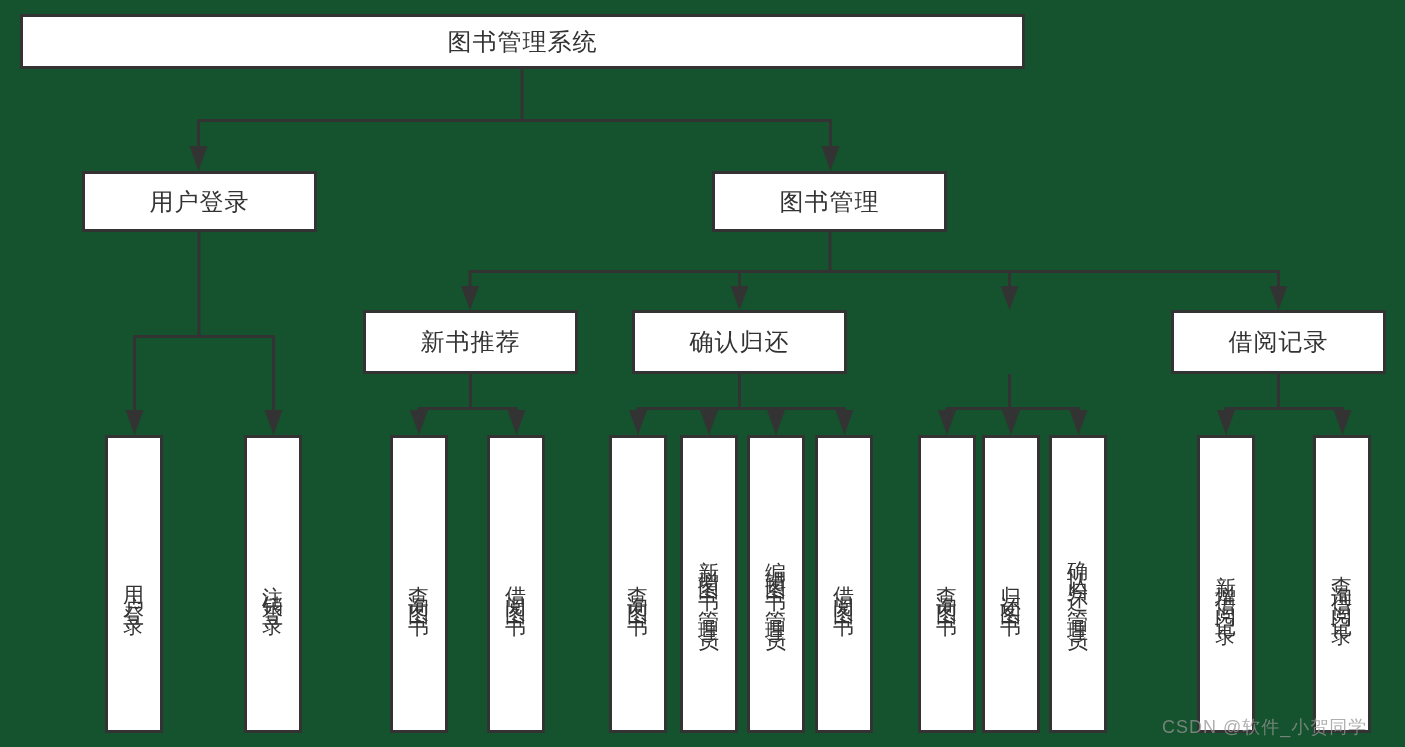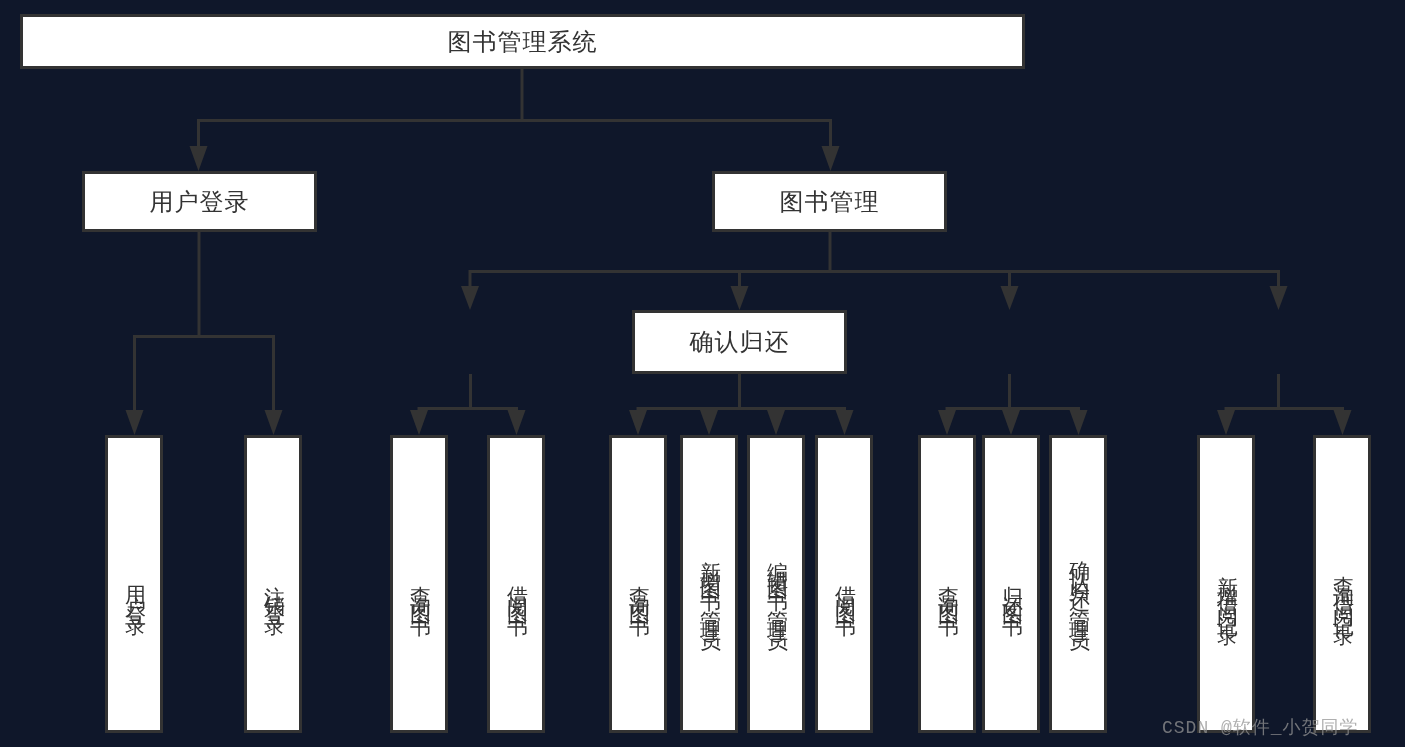--- a/index.html
+++ b/index.html
@@ -1,20 +1,20 @@
 <!DOCTYPE html>
 <html><head>
 <meta charset="utf-8">
 <style>
   html,body{margin:0;padding:0;background:#ffffff;}
   .stage{
     position:relative;
     width:1405px;height:747px;
-    background:#0f172a;
-    font-family:Liberation Mono, monospace;
+    background:#14532d;
+    font-family:Liberation Sans, sans-serif;
     overflow:hidden;
   }
   .wires{position:absolute;left:0;top:0;}
   .node{
     position:absolute;
     box-sizing:border-box;
     border:3px solid #333333;
     background:#ffffff;
     display:flex;align-items:center;justify-content:center;
     color:#333333;
@@ -107,22 +107,28 @@
     <span>图书管理系统</span>
   </div>
 
   <div class="node lvl2" style="left:82px">
     <span>用户登录</span>
   </div>
   <div class="node lvl2" style="left:712px">
     <span>图书管理</span>
   </div>
 
+  <div class="node lvl3" style="left:363px">
+    <span>新书推荐</span>
+  </div>
   <div class="node lvl3" style="left:632px">
     <span>确认归还</span>
+  </div>
+  <div class="node lvl3" style="left:1171px">
+    <span>借阅记录</span>
   </div>
 
   <div class="leaf" style="left:105px">
     <span>用户登录</span>
   </div>
   <div class="leaf" style="left:244px">
     <span>注销登录</span>
   </div>
 
   <div class="leaf" style="left:390px">

